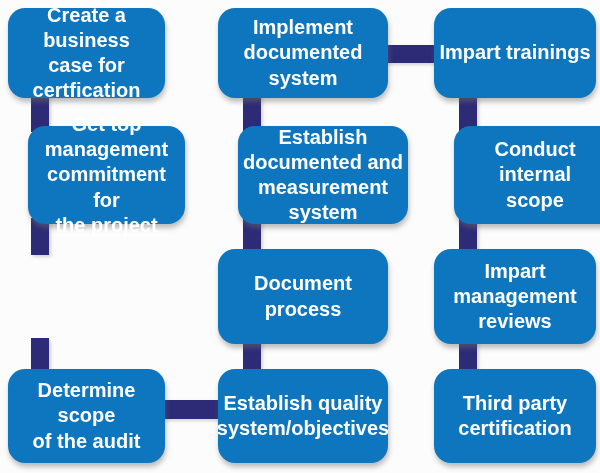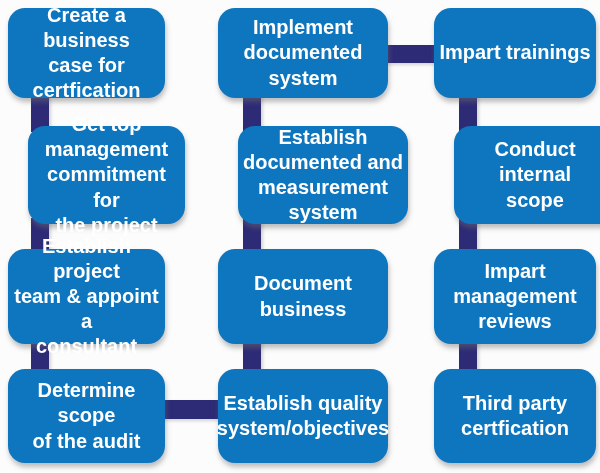--- a/index.html
+++ b/index.html
@@ -83,60 +83,55 @@
     <span class="box-label">Create a business
 case for
 certfication</span>
   </div>
   <div class="box b-c1 b-r2">
     <span class="box-label">Get top
 management
 commitment for
 the project</span>
   </div>
-  <div class="box b-c1 b-r3">
-    <span class="box-label">Establish project
-team &amp; appoint a
-consultant</span>
-  </div>
   <div class="box b-c1 b-r4">
     <span class="box-label">Determine scope
 of the audit</span>
   </div>
 
   <div class="box b-c2 b-r1">
     <span class="box-label">Implement
 documented
 system</span>
   </div>
   <div class="box b-c2 b-r2">
     <span class="box-label">Establish
 documented and
 measurement
 system</span>
   </div>
   <div class="box b-c2 b-r3">
     <span class="box-label">Document
-business</span>
+process</span>
   </div>
   <div class="box b-c2 b-r4">
     <span class="box-label">Establish quality
 system/objectives</span>
   </div>
 
   <div class="box b-c3 b-r1">
     <span class="box-label">Impart trainings</span>
   </div>
   <div class="box b-c3 b-r2">
     <span class="box-label">Conduct internal
 scope</span>
   </div>
   <div class="box b-c3 b-r3">
     <span class="box-label">Impart
 management
 reviews</span>
   </div>
   <div class="box b-c3 b-r4">
     <span class="box-label">Third party
-certfication</span>
+certification</span>
   </div>
 
 </div>
 
 </body></html>

